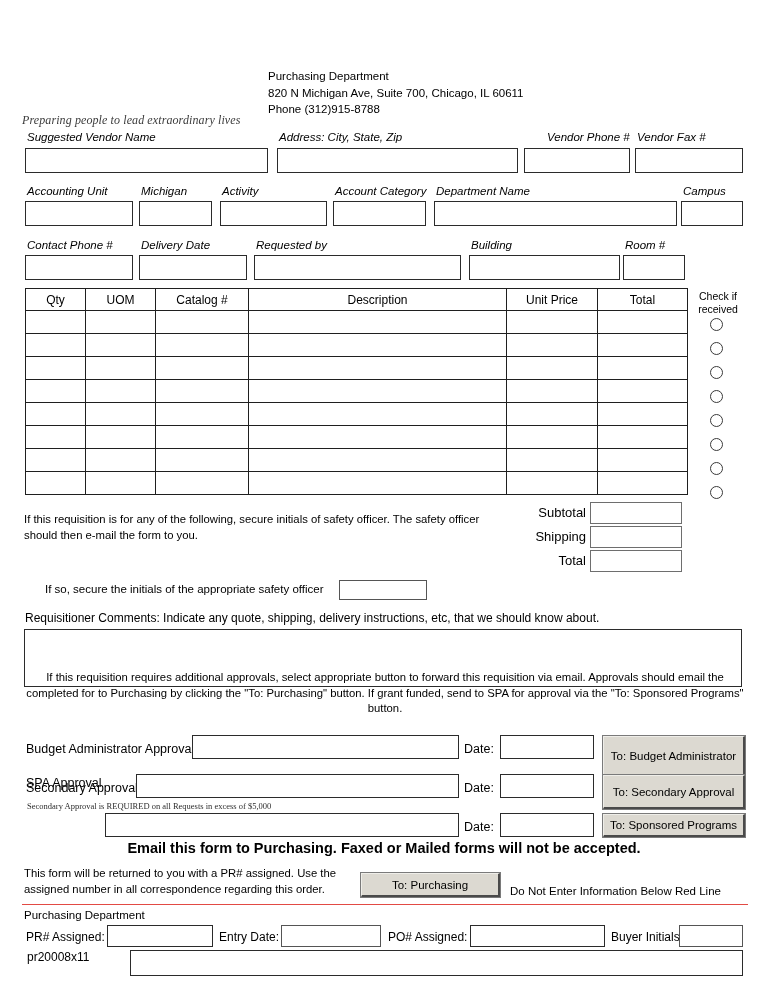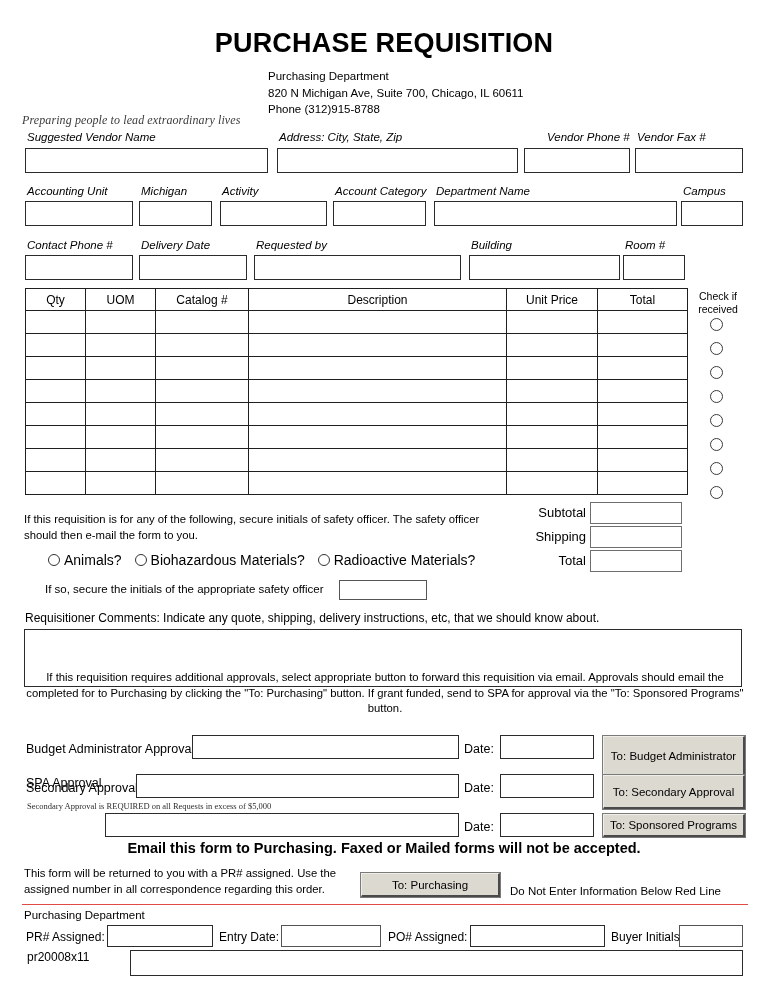--- a/index.html
+++ b/index.html
@@ -114,21 +114,20 @@
     position: absolute; left: 22px; top: 904px; width: 726px; height: 0;
     border-top: 1.6px solid #e24a44;
   }
   .formnum { position: absolute; left: 27px; top: 950px; font-size: 12px; }
 </style>
 </head>
 <body>
 
 <div class="page">
 
-  <div class="title">PURCHASE REQUISITION</div>
   <div class="dept-block">
     <div>Purchasing Department</div>
     <div>820 N Michigan Ave, Suite 700, Chicago, IL 60611</div>
     <div>Phone (312)915-8788</div>
   </div>
   <div class="tagline">Preparing people to lead extraordinary lives</div>
 
   <div class="lbl" style="left:27px; top:131px;">Suggested Vendor Name</div>
   <input class="box" style="left: 25px; top: 148px; width: 243px; height: 25px;" value="">
 
@@ -269,23 +268,20 @@
   <input class="tot-box" style="top: 502px;" value="">
 
   <div class="tot-lbl" style="left:494px; top:529px;">Shipping</div>
   <input class="tot-box" style="top: 526px;" value="">
 
   <div class="tot-lbl" style="left:494px; top:553px;">Total</div>
   <input class="tot-box" style="top: 550px;" value="">
 
   <div class="para" style="left:24px; top:512px; width:490px;">If this requisition is for any of the following, secure initials of safety officer. The safety officer should then e-mail the form to you.</div>
 
-  <div class="radio-row">
-    <span><span class="ro"></span><span>Animals?</span></span><span class="sp"></span><span><span class="ro"></span><span>Biohazardous Materials?</span></span><span class="sp"></span><span><span class="ro"></span><span>Radioactive Materials?</span></span>
-  </div>
 
   <div class="lbl-up" style="left:45px; top:583px;">If so, secure the initials of the appropriate safety officer</div>
   <input class="box box-thin" style="left: 339px; top: 580px; width: 88px; height: 20px;" value="">
 
   <div class="lbl-up" style="left:25px; top:611px; font-size:12px;">Requisitioner Comments: Indicate any quote, shipping, delivery instructions, etc, that we should know about.</div>
   <textarea class="box" style="left: 24px; top: 629px; width: 718px; height: 58px; resize: none; font-family: &quot;Liberation Sans&quot;, sans-serif; font-size: 11.5px; padding: 3px;" value=""></textarea>
 
   <div class="para" style="left:24px; top:670px; width:722px;text-align:center;">If this requisition requires additional approvals, select appropriate button to forward this requisition via email. Approvals should email the completed for to Purchasing by clicking the "To: Purchasing" button. If grant funded, send to SPA for approval via the "To: Sponsored Programs" button.</div>
 
   <div class="lbl-up" style="left:26px; top:742px; font-size:12.5px;">Budget Administrator Approval</div>

